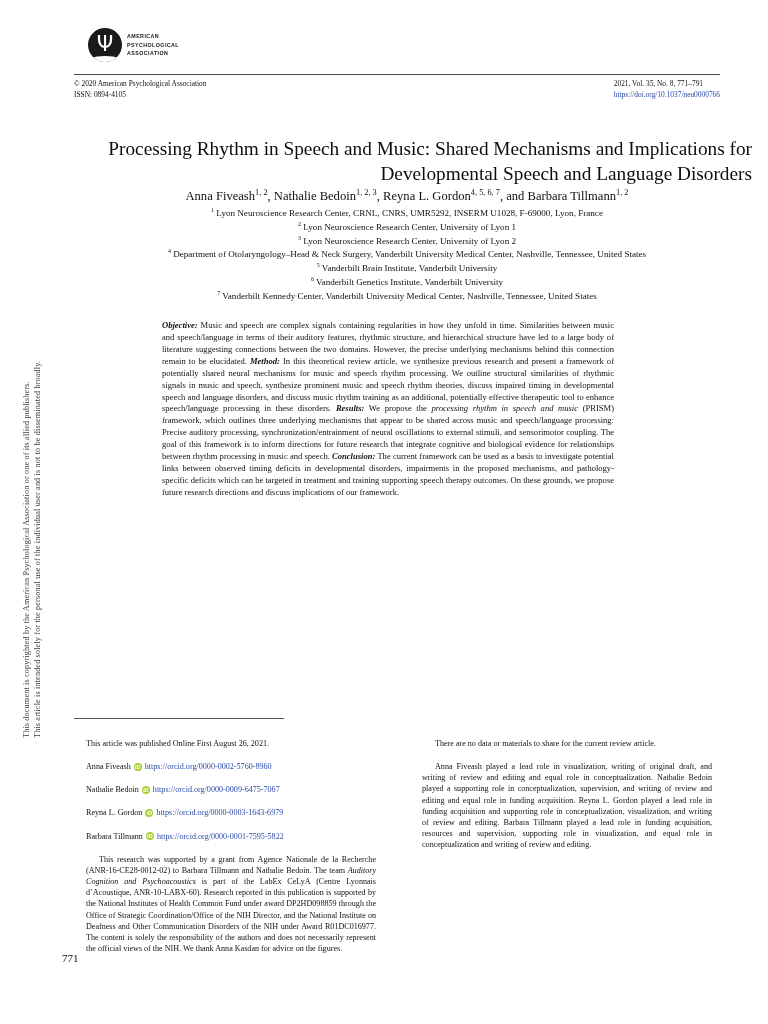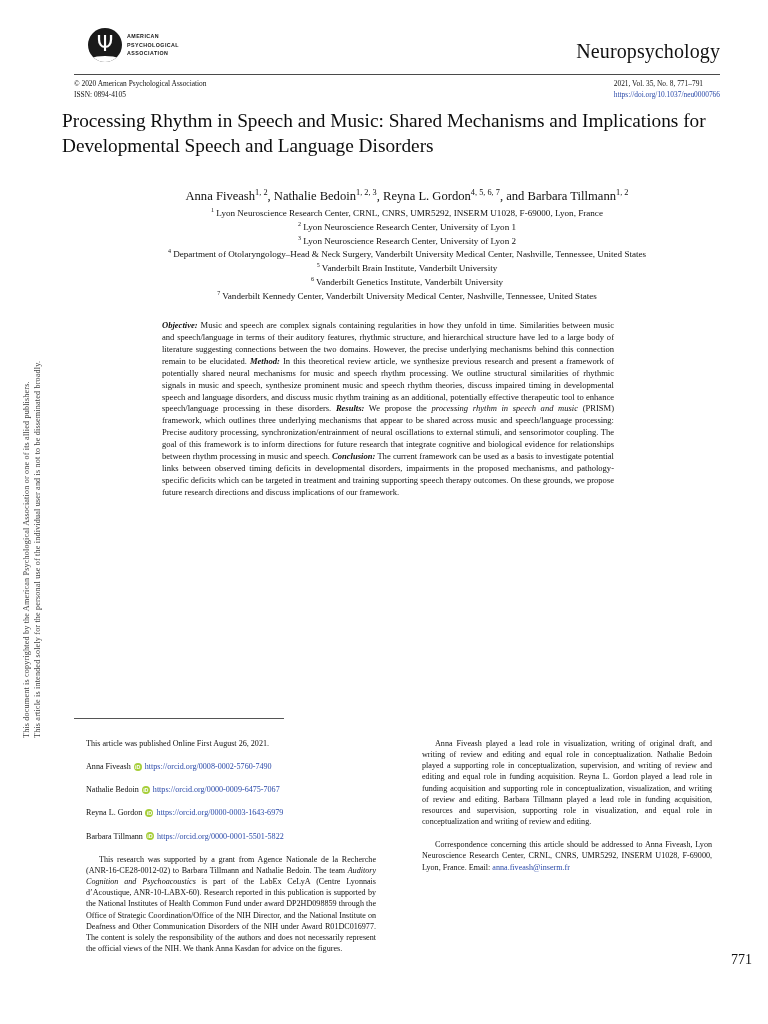--- a/index.html
+++ b/index.html
@@ -127,23 +127,23 @@
     line-height: 1.42;
   }
   .cr-left { text-align: left; }
   .cr-right { }
   .doi-link { color: #2a49a8; }
 
   
   .title {
     position: absolute;
     left: 0px;
-    top: 108px;
+    top: 136px;
     width: 690px;
-    text-align: left;
+    text-align: right;
     font-size: 19.3px;
     line-height: 1.3;
     color: #0d0d0d;
   }
 
   
   .authors {
     position: absolute;
     left: 0px;
     top: 188px;
@@ -228,22 +228,22 @@
   }
   .link { color: #2a49a8; }
   .fcol i { font-style: italic; }
 
   
   .page-number {
     position: absolute;
     left: 0;
     top: 952px;
     width: 690px;
-    text-align: right;
-    font-size: 14px;
+    text-align: left;
+    font-size: 11px;
   }
 </style>
 </head>
 <body>
 
 <div class="sidebar">
   <div class="side-line side-line-1">This document is copyrighted by the American Psychological Association or one of its allied publishers.</div>
   <div class="side-line side-line-2">This article is intended solely for the personal use of the individual user and is not to be disseminated broadly.</div>
 </div>
 
@@ -254,21 +254,20 @@
       <div class="logo-mark">
         <div class="psi">Ψ</div>
         <div class="arc"></div>
       </div>
       <div class="logo-text">
         <div>AMERICAN</div>
         <div>PSYCHOLOGICAL</div>
         <div>ASSOCIATION</div>
       </div>
     </div>
-    <div class="journal-name">Neuropsychology</div>
   </div>
   <div class="rule"></div>
 
   <div class="cr-row">
     <div class="cr-left">
       <div>© 2020 American Psychological Association</div>
       <div>ISSN: 0894-4105</div>
     </div>
     <div class="cr-right">
       <div>2021, Vol. 35, No. 8, 771–791</div>
@@ -301,41 +300,41 @@
 
   <div class="foot-rule"></div>
   <div class="footnotes">
 
     <div class="fcol">
       <p class="noindent">This article was published Online First August 26, 2021.</p>
 
       <p class="noindent orcid-row">
         <span>Anna Fiveash</span>
         <span class="orcid-icon">iD</span>
-        <span class="link">https://orcid.org/0008-0002-5760-7490</span>
+        <span class="link">https://orcid.org/0000-0002-5760-8960</span>
       </p>
       <p class="noindent orcid-row">
         <span>Nathalie Bedoin</span>
         <span class="orcid-icon">iD</span>
         <span class="link">https://orcid.org/0000-0009-6475-7067</span>
       </p>
       <p class="noindent orcid-row">
         <span>Reyna L. Gordon</span>
         <span class="orcid-icon">iD</span>
         <span class="link">https://orcid.org/0000-0003-1643-6979</span>
       </p>
       <p class="noindent orcid-row">
         <span>Barbara Tillmann</span>
         <span class="orcid-icon">iD</span>
-        <span class="link">https://orcid.org/0000-0001-5501-5822</span>
+        <span class="link">https://orcid.org/0000-0001-7595-5822</span>
       </p>
 
       <p><span>This research was supported by a grant from Agence Nationale de la Recherche (ANR-16-CE28-0012-02) to Barbara Tillmann and Nathalie Bedoin. The team </span><i>Auditory Cognition and Psychoacoustics</i><span> is part of the LabEx CeLyA (Centre Lyonnais d’Acoustique, ANR-10-LABX-60). Research reported in this publication is supported by the National Institutes of Health Common Fund under award DP2HD098859 through the Office of Strategic Coordination/Office of the NIH Director, and the National Institute on Deafness and Other Communication Disorders of the NIH under Award R01DC016977. The content is solely the responsibility of the authors and does not necessarily represent the official views of the NIH. We thank Anna Kasdan for advice on the figures.</span></p>
     </div>
 
     <div class="fcol">
+      <p>There are no data or materials to share for the current review article.</p>
       <p>Anna Fiveash played a lead role in visualization, writing of original draft, and writing of review and editing and equal role in conceptualization. Nathalie Bedoin played a supporting role in conceptualization, supervision, and writing of review and editing and equal role in funding acquisition. Reyna L. Gordon played a lead role in funding acquisition and supporting role in conceptualization, visualization, and writing of review and editing. Barbara Tillmann played a lead role in funding acquisition, resources and supervision, supporting role in visualization, and equal role in conceptualization and writing of review and editing.</p>
-      <p><span>Correspondence concerning this article should be addressed to Anna Fiveash, Lyon Neuroscience Research Center, CRNL, CNRS, UMR5292, INSERM U1028, F-69000, Lyon, France. Email: </span><span class="link">anna.fiveash@inserm.fr</span></p>
     </div>
   </div>
 
   <div class="page-number">771</div>
 </div>
 
 </body></html>

